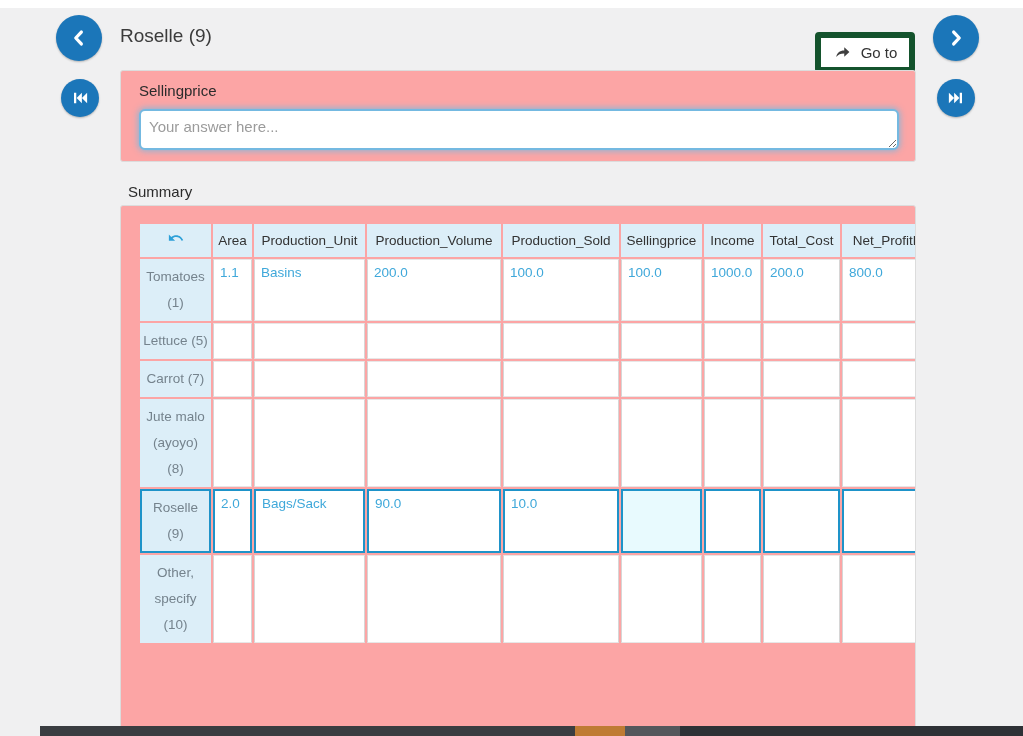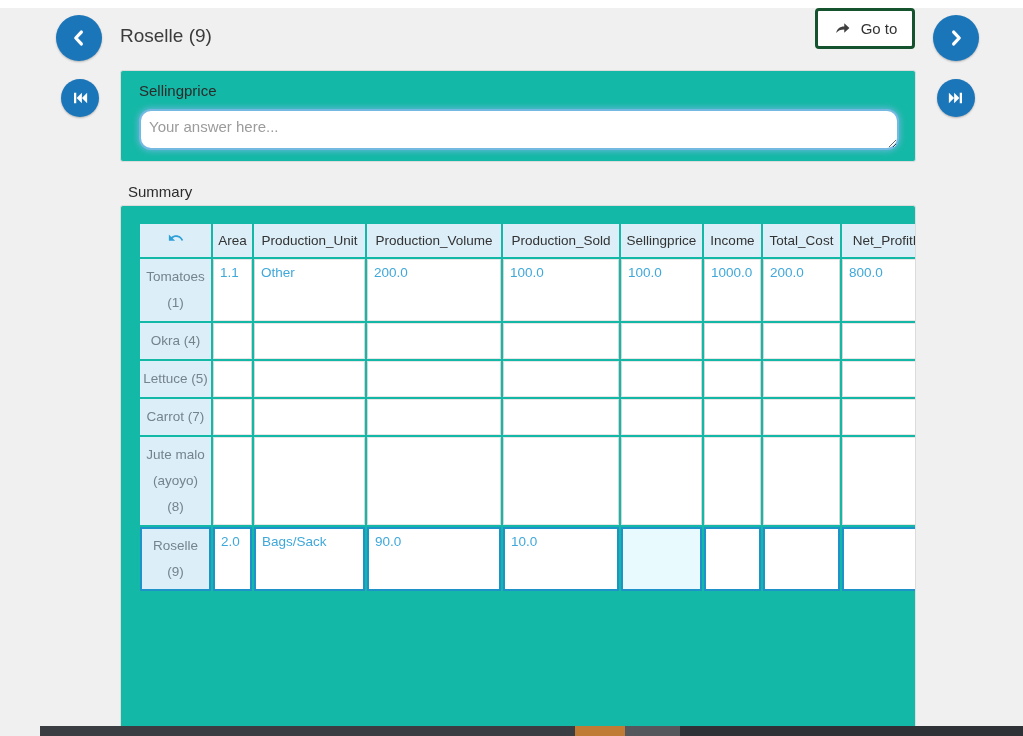--- a/index.html
+++ b/index.html
@@ -21,33 +21,33 @@
   .circle-sm{width:38px;height:38px;}
   #btn-prev{left:56px;top:15px;}
   #btn-next{left:933px;top:15px;}
   #btn-first{left:61px;top:79px;}
   #btn-last{left:937px;top:79px;}
   .circle-btn svg{display:block;}
 
   
   .page-title{position:absolute;left:120px;top:25px;font-size:19px;color:#3b3b3b;}
   .goto-btn{
-    position:absolute;left:815px;top:8px;width:100px;height:41px;
-    background:#fff;border:3px solid #14532d;border-radius:4px;
+    position:absolute;left:815px;top:32px;width:100px;height:41px;
+    background:#fff;border:6px solid #14532d;border-radius:4px;
     font-size:15px;color:#333;font-family:"Liberation Sans",sans-serif;
     display:flex;align-items:center;justify-content:center;gap:8px;cursor:pointer;
   }
 
   
-  .card{position:absolute;background:#14b8a6;border:1px solid #dcdcdc;border-radius:3px;}
+  .card{position:absolute;background:#fca5a5;border:1px solid #dcdcdc;border-radius:3px;}
   #question-card{left:120px;top:70px;width:794px;height:90px;}
   .q-label{margin:11px 0 0 18px;font-size:15px;color:#2b2b2b;}
   #answer-input{
     position:absolute;left:18px;top:38px;width:760px;height:41px;box-sizing:border-box;
-    border:2px solid #74b9e1;border-radius:12px;
+    border:2px solid #74b9e1;border-radius:6px;
     box-shadow:0 0 6px 1px rgba(116,185,225,.85);
     padding:7px 8px;font-family:"Liberation Sans",sans-serif;font-size:15px;color:#333;
     resize:both;outline:none;
   }
   #answer-input::placeholder{color:#9b9b9b;}
 
   .summary-label{position:absolute;left:128px;top:183px;font-size:15px;color:#2b2b2b;}
   #summary-card{left:120px;top:205px;width:794px;height:531px;overflow:hidden;}
 
   
@@ -166,38 +166,27 @@
         <th>Sellingprice</th>
         <th>Income</th>
         <th>Total_Cost</th>
         <th>Net_ProfitLoss</th>
       </tr>
     </thead>
     <tbody>
         <tr>
           <th>Tomatoes (1)</th>
           <td>1.1</td>
-          <td>Other</td>
+          <td>Basins</td>
           <td>200.0</td>
           <td>100.0</td>
           <td>100.0</td>
           <td>1000.0</td>
           <td>200.0</td>
           <td>800.0</td>
-        </tr>
-        <tr>
-          <th>Okra (4)</th>
-          <td></td>
-          <td></td>
-          <td></td>
-          <td></td>
-          <td></td>
-          <td></td>
-          <td></td>
-          <td></td>
         </tr>
         <tr>
           <th>Lettuce (5)</th>
           <td></td>
           <td></td>
           <td></td>
           <td></td>
           <td></td>
           <td></td>
           <td></td>
@@ -229,20 +218,31 @@
           <th>Roselle (9)</th>
           <td>2.0</td>
           <td>Bags/Sack</td>
           <td>90.0</td>
           <td>10.0</td>
           <td class="active"></td>
           <td></td>
           <td></td>
           <td></td>
         </tr>
+        <tr>
+          <th>Other, specify (10)</th>
+          <td></td>
+          <td></td>
+          <td></td>
+          <td></td>
+          <td></td>
+          <td></td>
+          <td></td>
+          <td></td>
+        </tr>
       </tbody>
   </table>
 </div>
 
 <div id="taskbar">
   <div class="seg seg-orange"></div>
   <div class="seg seg-gray"></div>
   <div class="seg seg-dark2"></div>
 </div>
 

